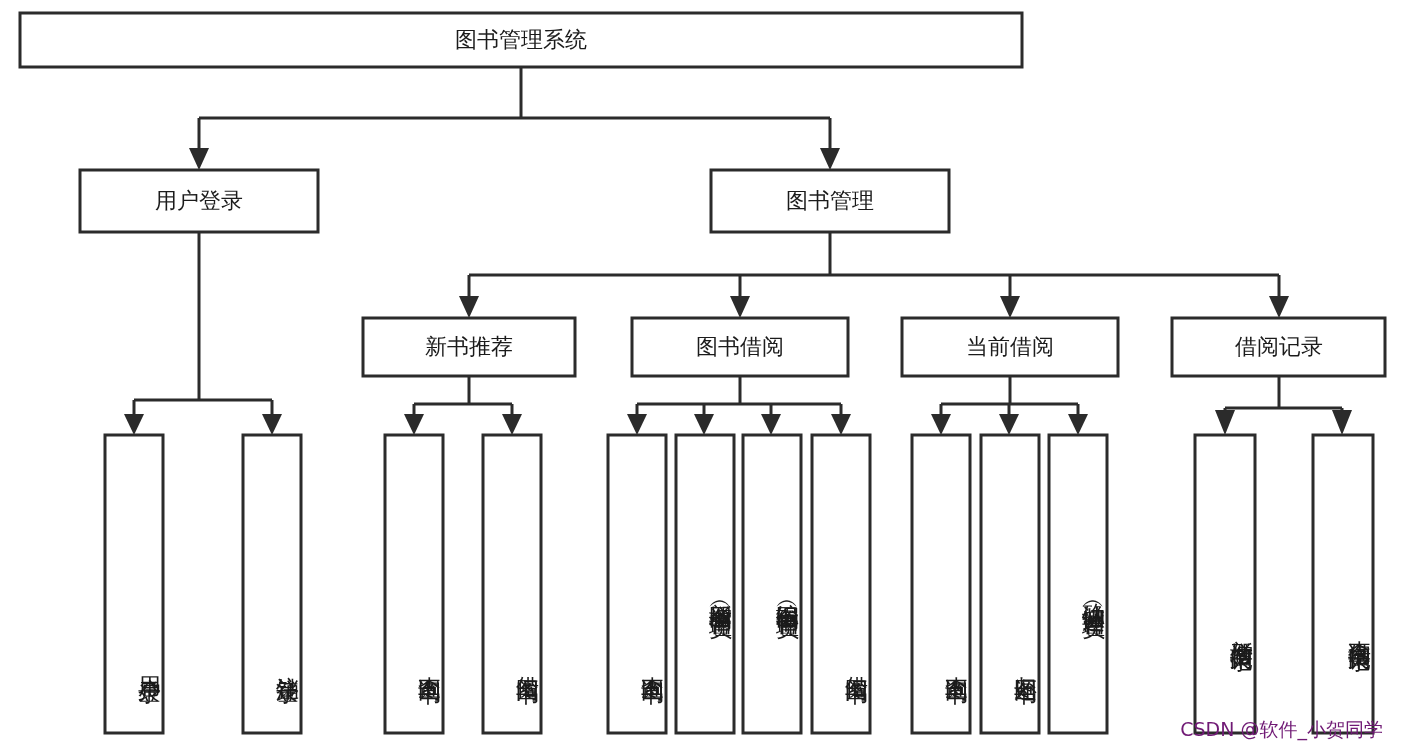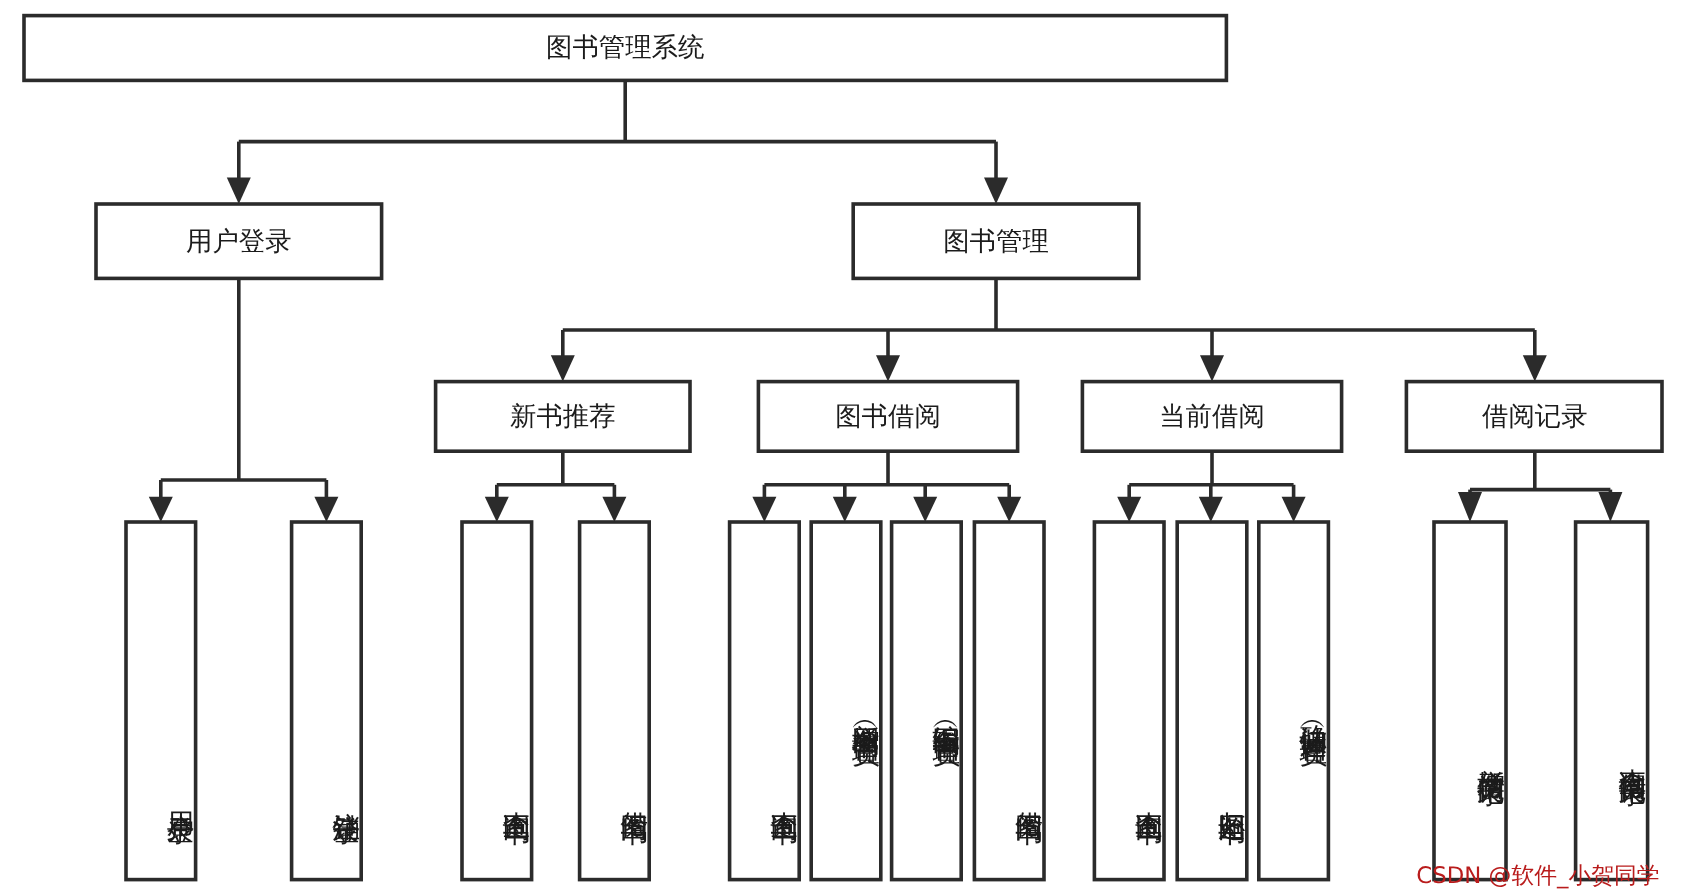--- a/index.html
+++ b/index.html
@@ -42,21 +42,21 @@
     white-space:nowrap;
     pointer-events:none;
     user-select:none;
   }
   .watermark{
     position:absolute;
     right:10px;
     bottom:4px;
     font-family:"DejaVu Sans","Liberation Sans",sans-serif;
     font-size:19px;
-    color:#b91c1c;
+    color:#701a75;
     white-space:nowrap;
     user-select:none;
   }
 </style>
 </head>
 <body>
 
 <div id="diagram-root">
 
   <svg id="diagram-svg" viewBox="0 0 1405 747">

